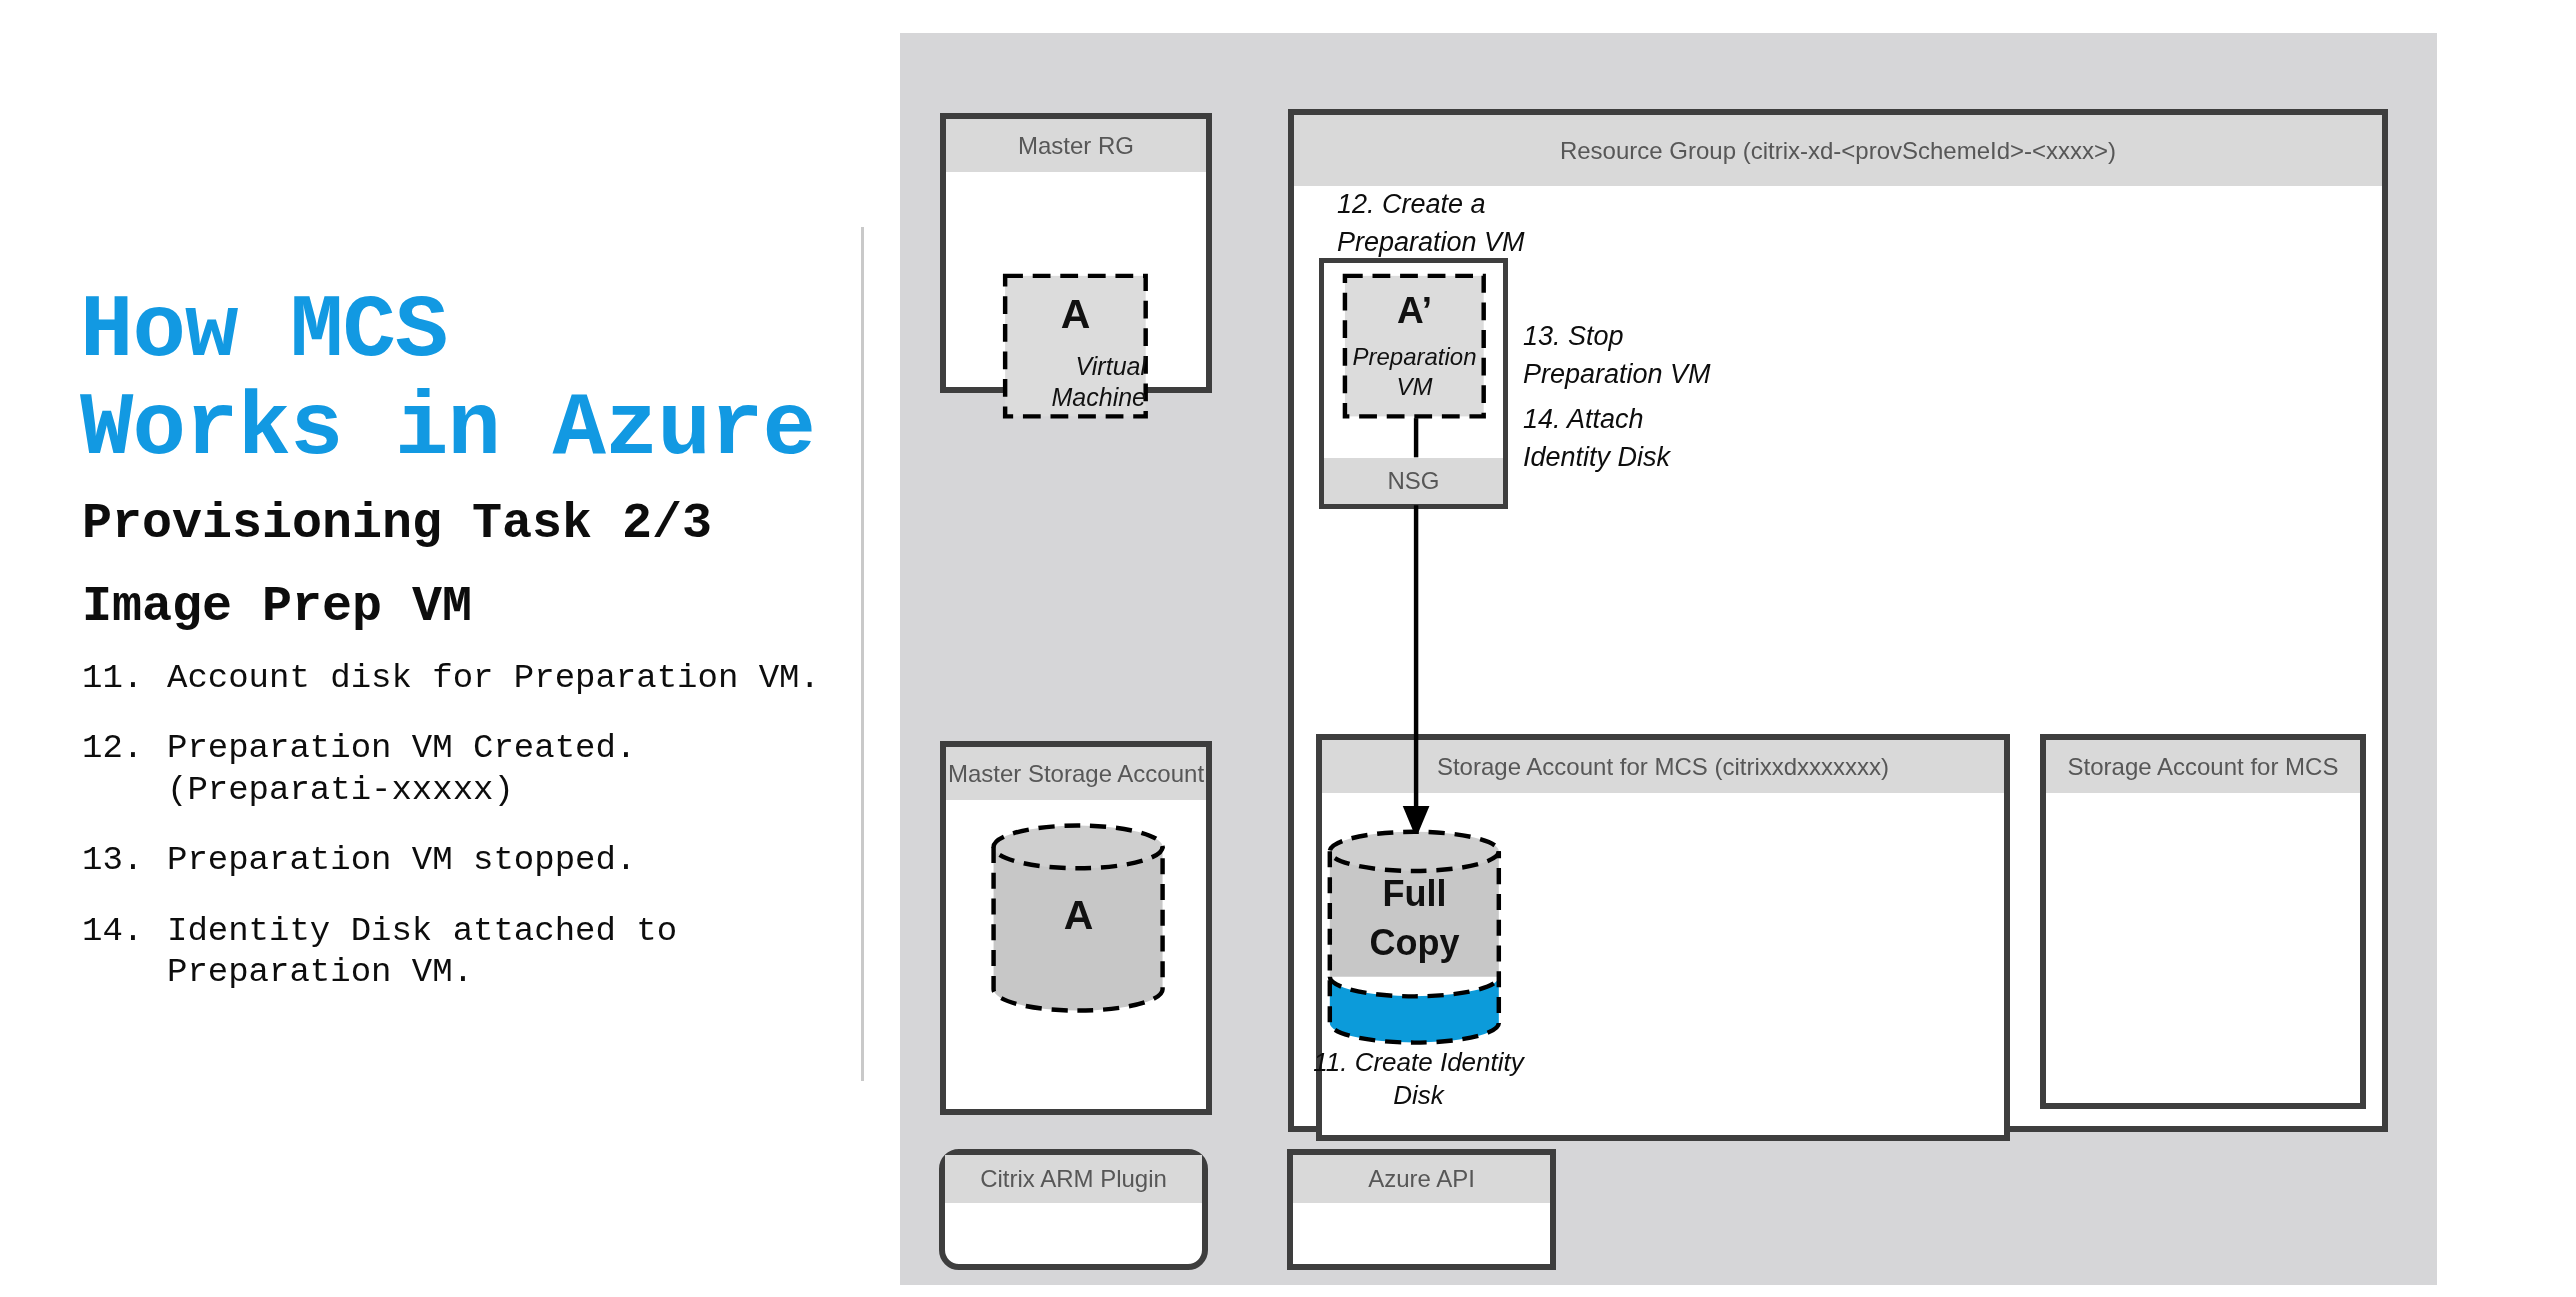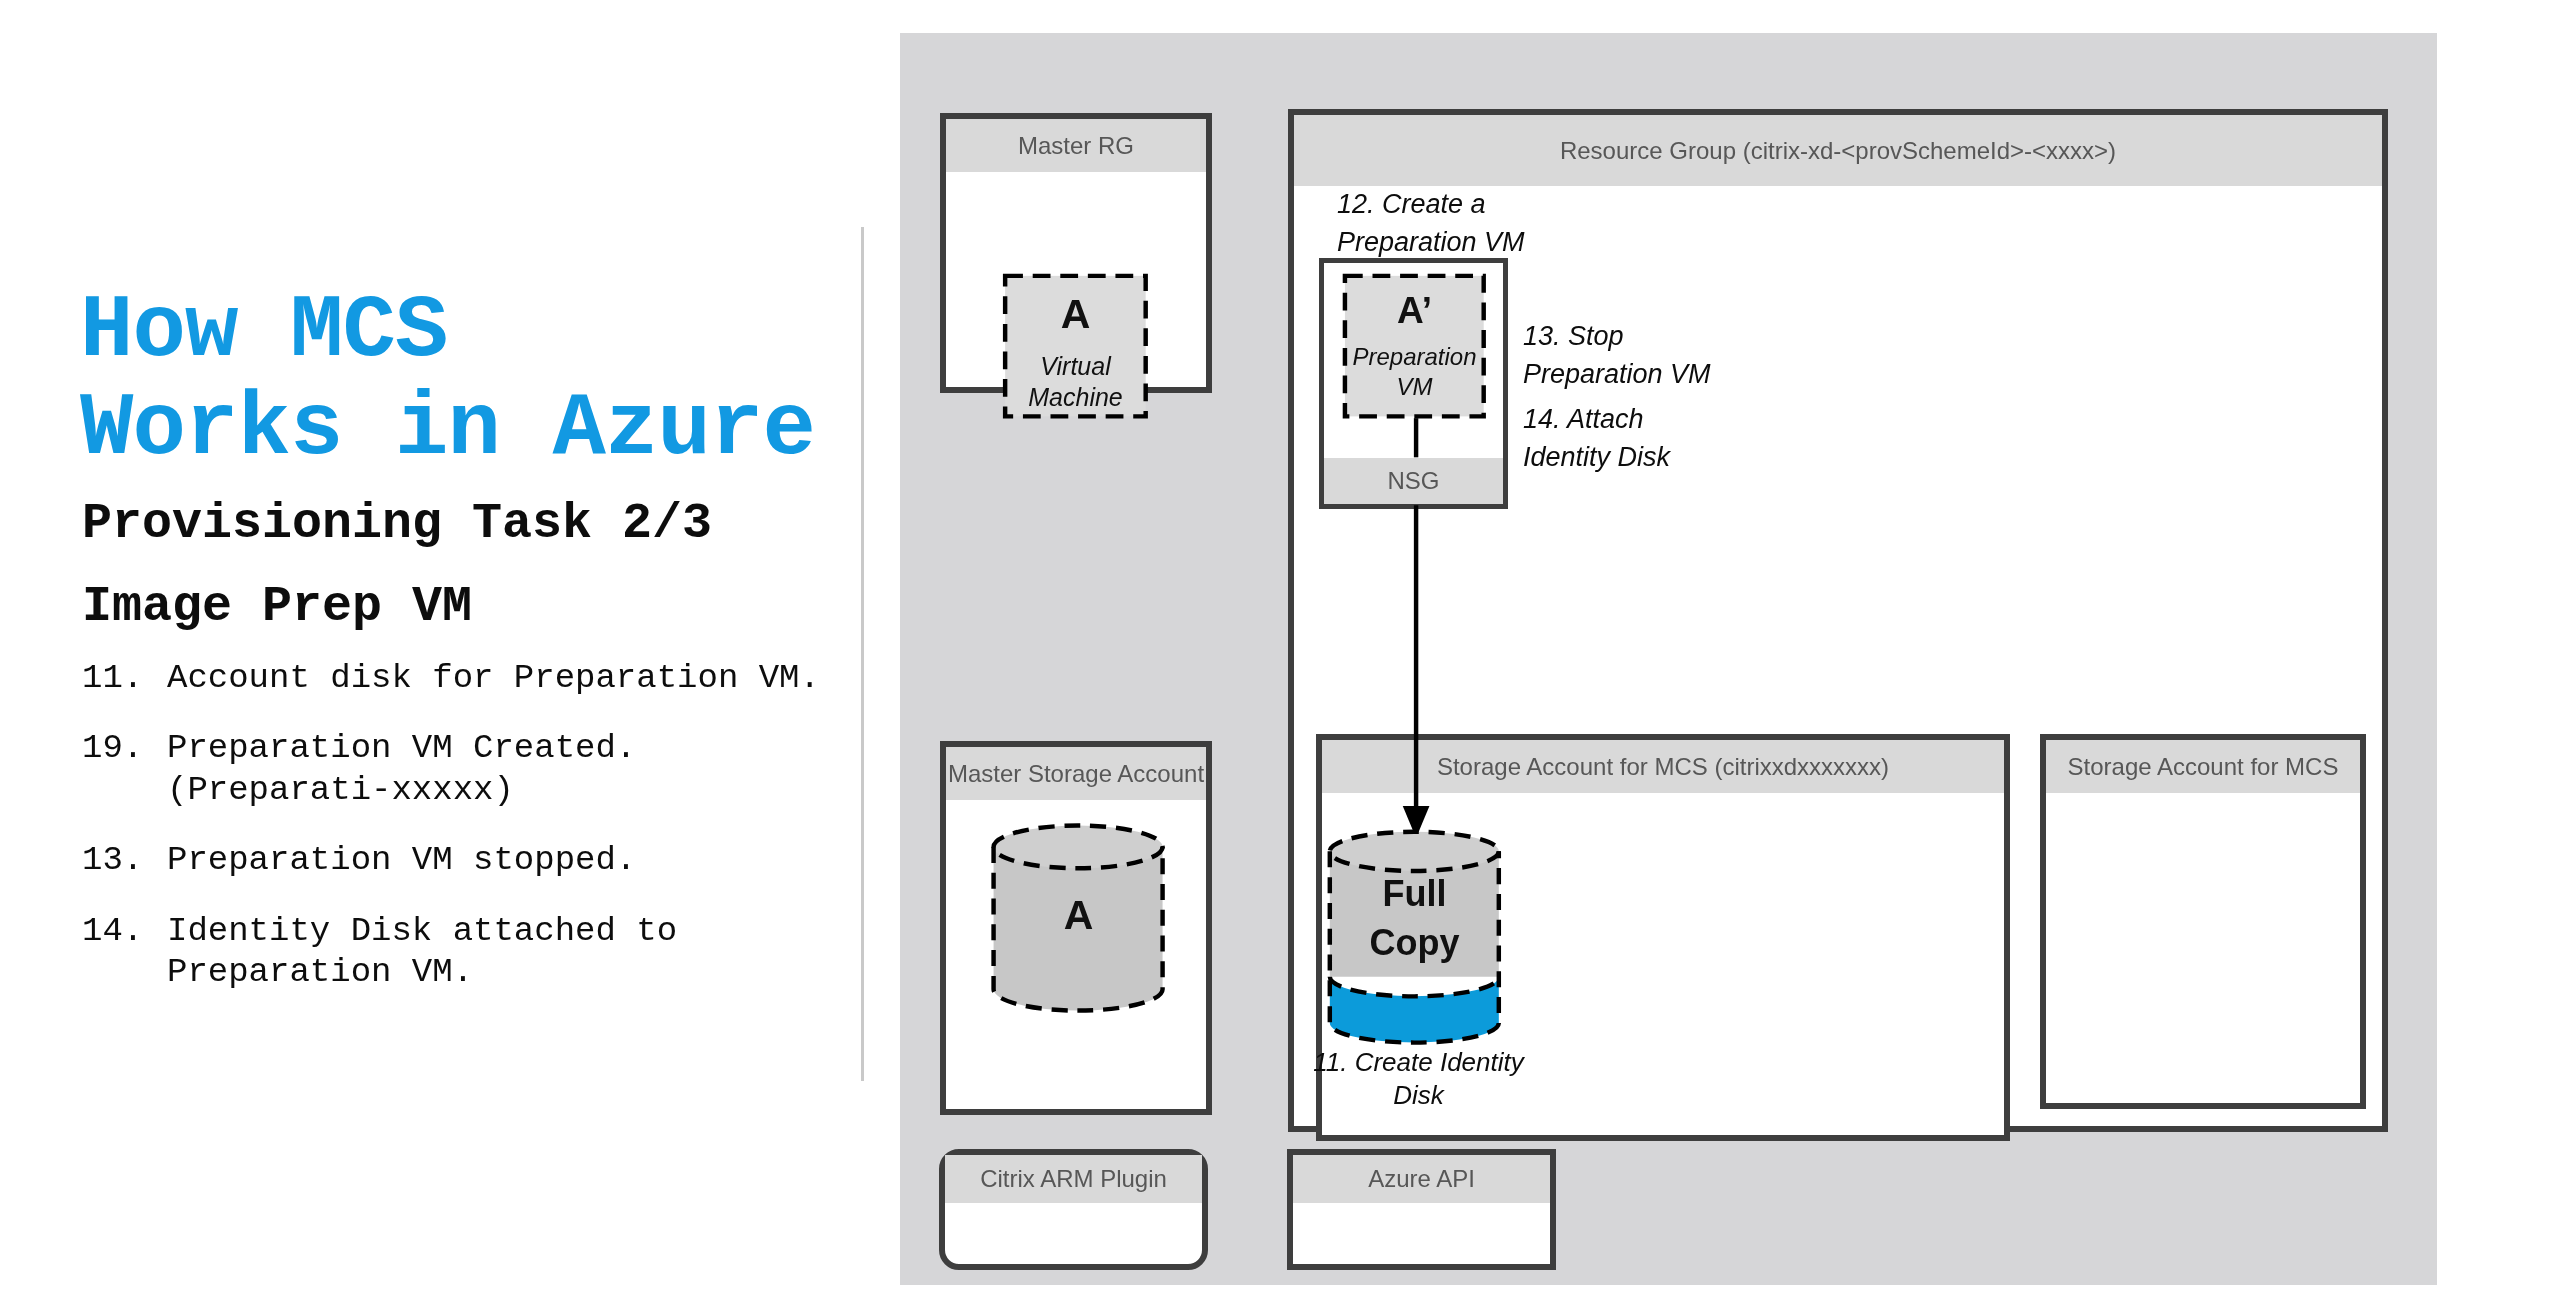--- a/index.html
+++ b/index.html
@@ -51,21 +51,21 @@
 Works in Azure</div>
   <div class="abs subtitle" style="top:495px;">Provisioning Task 2/3</div>
   <div class="abs subtitle" style="top:578px;">Image Prep VM</div>
 
   <div class="abs steps">
     <div class="step">
       <span class="num">11.</span>
       <span class="txt">Account disk for Preparation VM.</span>
     </div>
     <div class="step">
-      <span class="num">19.</span>
+      <span class="num">12.</span>
       <span class="txt">Preparation VM Created. (Preparati-xxxxx)</span>
     </div>
     <div class="step">
       <span class="num">13.</span>
       <span class="txt">Preparation VM stopped.</span>
     </div>
     <div class="step">
       <span class="num">14.</span>
       <span class="txt">Identity Disk attached to Preparation VM.</span>
     </div>
@@ -133,21 +133,21 @@
       <path d="M1495 957 L1495 1098 L1685 1098 L1685 957 Z" fill="#C7C7C7"></path>
       <path d="M1495 1098 L1495 1150 A95 22 0 0 0 1685 1150 L1685 1098 A95 22 0 0 1 1495 1098 Z" fill="#0C9BDA"></path>
       <path d="M1495 1098 A95 22 0 0 0 1685 1098" fill="none" stroke="#000000" stroke-width="5" stroke-dasharray="18 11"></path>
       <ellipse cx="1590" cy="957" rx="95" ry="22" fill="#CFCFCF" stroke="#000000" stroke-width="5" stroke-dasharray="18 11"></ellipse>
       <path d="M1495 957 L1495 1150 A95 22 0 0 0 1685 1150 L1685 957" fill="none" stroke="#000000" stroke-width="5" stroke-dasharray="18 11"></path>
     </g>
   </svg>
 
   <div class="lbl" style="left:1005px;top:294px;width:141px;">
     <div class="biglabel">A</div>
-    <div class="sublabel pre" style="margin-top:16px;">Virtual
+    <div class="sublabel pre" style="margin-top:16px;text-align:right;">Virtual
 Machine</div>
   </div>
 
   <div class="lbl" style="left:1345px;top:292px;width:139px;">
     <div class="biglabel" style="font-size:37px;">A’</div>
     <div class="sublabel pre" style="margin-top:12.5px;font-size:24px;">Preparation
 VM</div>
   </div>
 
   <div class="lbl" style="left:994px;top:895px;width:169px;">

